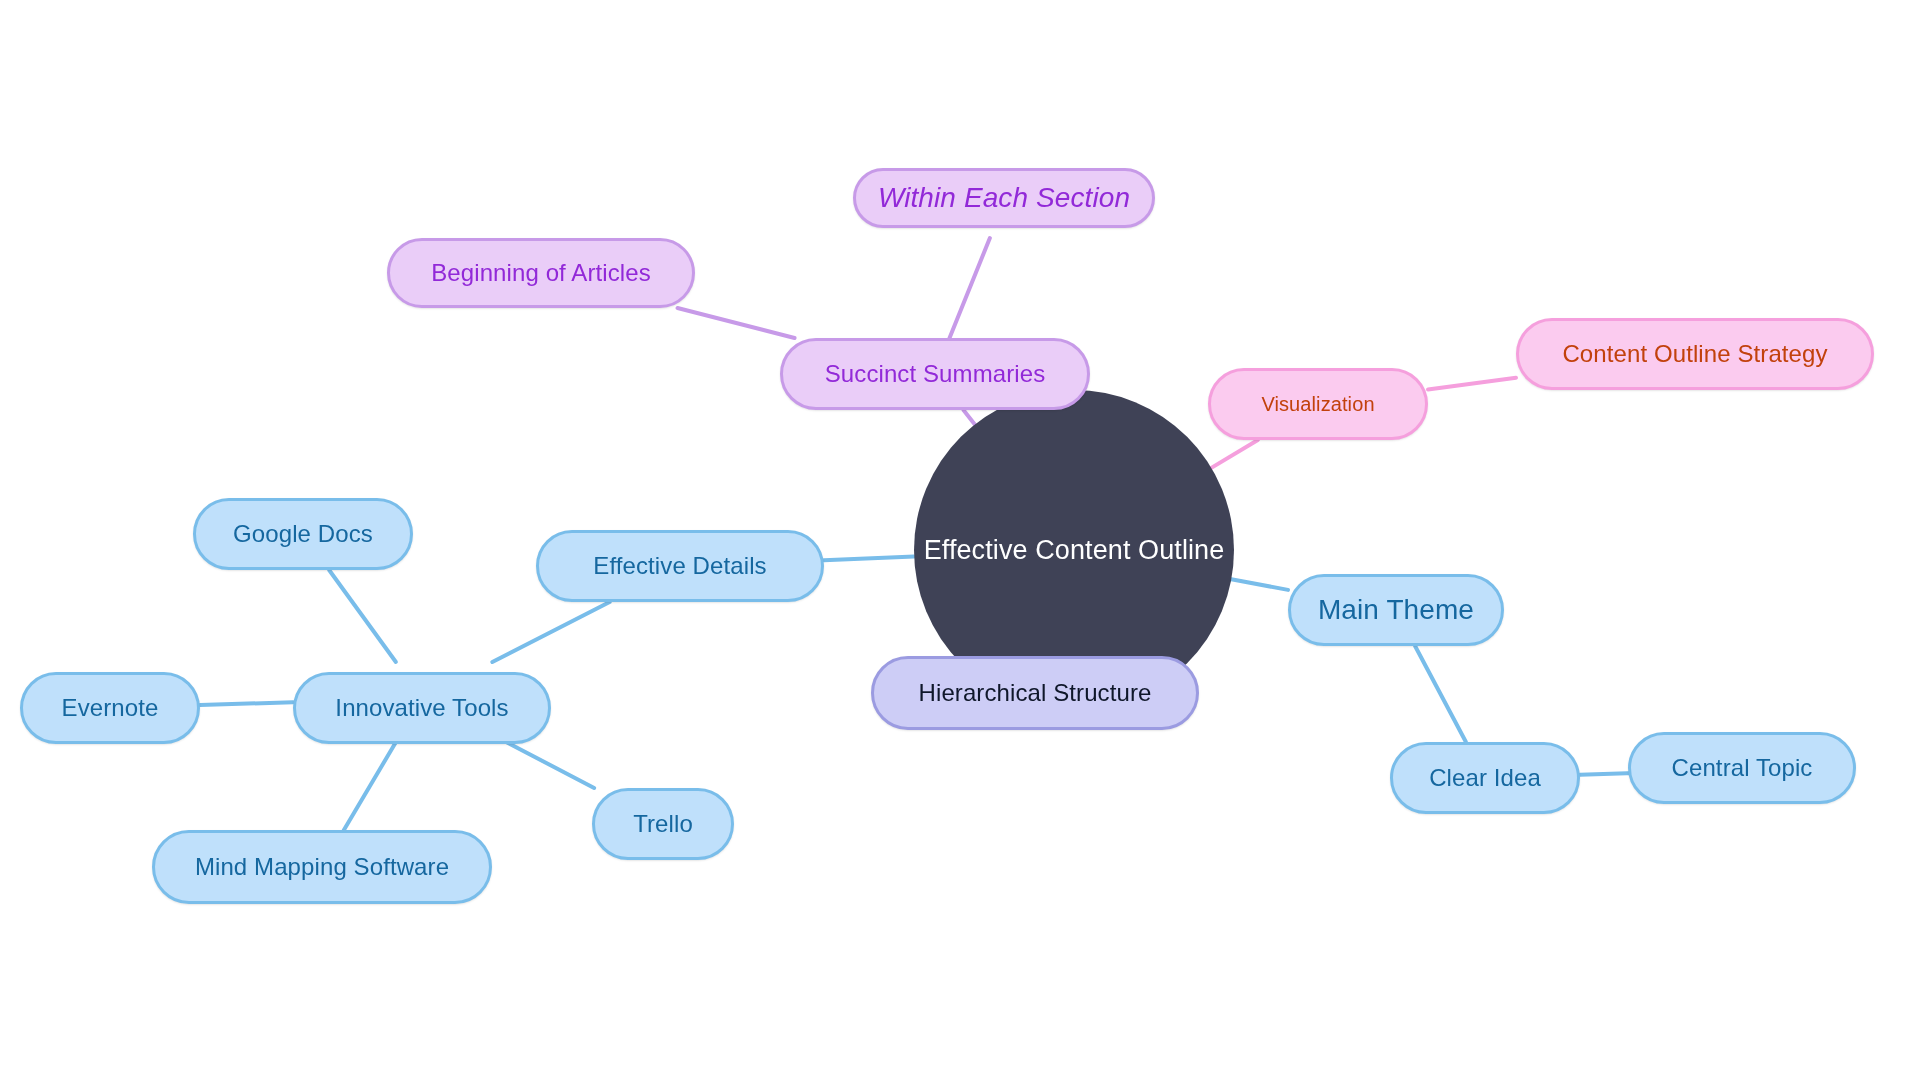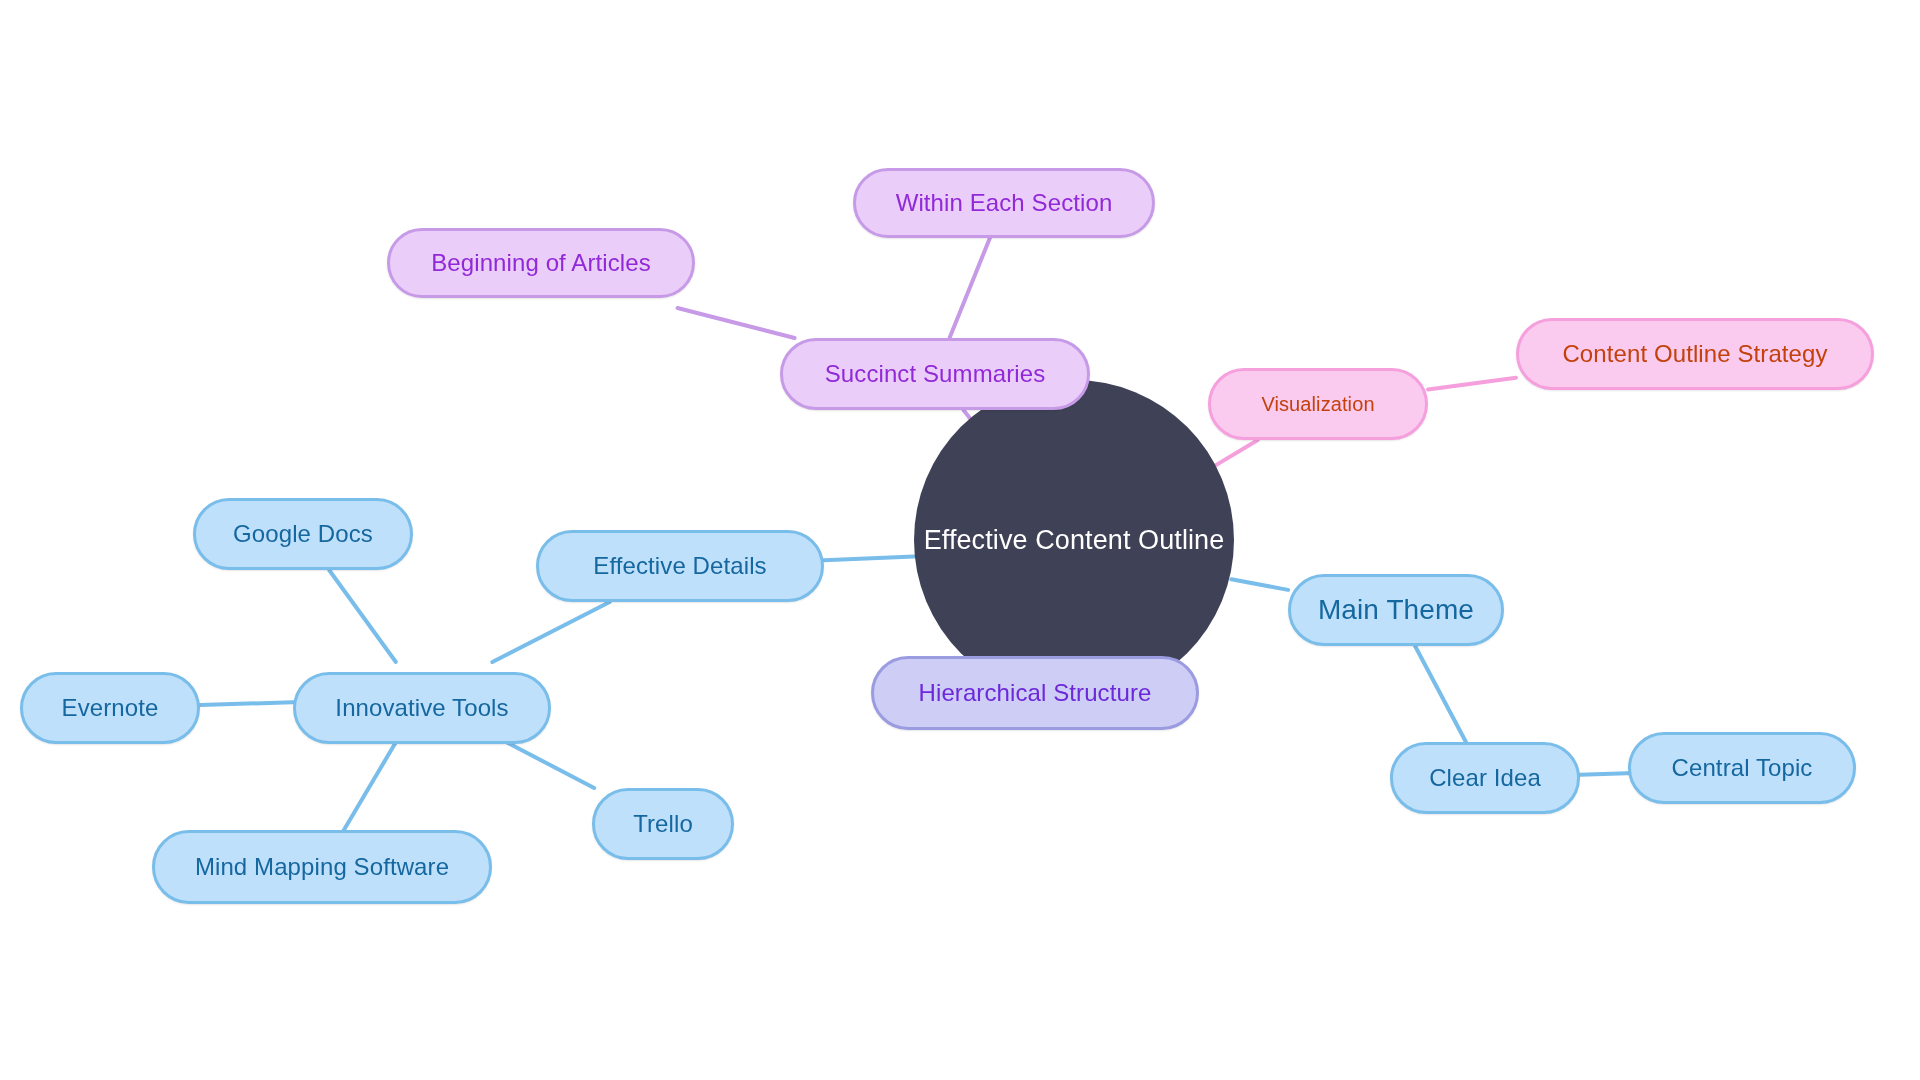--- a/index.html
+++ b/index.html
@@ -65,21 +65,21 @@
   
   .c-pink {
     background: #fbcbef;
     border-color: #f59fdd;
     color: #c2410c;
   }
   
   .c-lavender {
     background: #cdcdf6;
     border-color: #9b9be1;
-    color: #6d28d9;
+    color: #0f172a;
   }
   
   .c-dark {
     background: #3f4256;
   }
 </style>
 </head>
 <body>
 
 <div id="mindmap-canvas">
@@ -94,27 +94,27 @@
       <line x1="1580" y1="774.8646864686468" x2="1674" y2="771.7623762376238" stroke="#79bdea" stroke-width="4" stroke-linecap="round"></line>
       <line x1="1031.9012150732626" y1="704.3622113980372" x2="1045.090909090909" y2="656" stroke="#9b9be1" stroke-width="4" stroke-linecap="round"></line>
       <line x1="914.1317652126634" y1="556.4921110573538" x2="824" y2="560.1522842639594" stroke="#79bdea" stroke-width="4" stroke-linecap="round"></line>
       <line x1="609.6363636363636" y1="602" x2="492.3636363636364" y2="662" stroke="#79bdea" stroke-width="4" stroke-linecap="round"></line>
       <line x1="395.8780487804878" y1="662" x2="329.1219512195122" y2="570" stroke="#79bdea" stroke-width="4" stroke-linecap="round"></line>
       <line x1="293" y1="702.1346153846154" x2="200" y2="705.1153846153846" stroke="#79bdea" stroke-width="4" stroke-linecap="round"></line>
       <line x1="400.698224852071" y1="734" x2="343.8934911242604" y2="830" stroke="#79bdea" stroke-width="4" stroke-linecap="round"></line>
       <line x1="490.85714285714283" y1="734" x2="594.1428571428571" y2="788" stroke="#79bdea" stroke-width="4" stroke-linecap="round"></line>
     </svg>
   <div id="node-layer">
-      <div class="node node-central c-dark" style="left: 914px; top: 380px; width: 320px; height: 320px; font-size: 27px;">
+      <div class="node node-central c-dark" style="left: 914px; top: 390px; width: 320px; height: 320px; font-size: 27px;">
         <span>Effective Content Outline</span>
       </div>
-      <div class="node node-round c-purple" style="left: 853px; top: 168px; width: 302px; height: 70px; font-size: 24px;">
+      <div class="node node-round c-purple" style="left: 853px; top: 168px; width: 302px; height: 60px; font-size: 28px; font-style: italic;">
         <span>Within Each Section</span>
       </div>
-      <div class="node node-round c-purple" style="left: 387px; top: 228px; width: 308px; height: 70px; font-size: 24px;">
+      <div class="node node-round c-purple" style="left: 387px; top: 238px; width: 308px; height: 70px; font-size: 24px;">
         <span>Beginning of Articles</span>
       </div>
       <div class="node node-round c-purple" style="left: 780px; top: 338px; width: 310px; height: 72px; font-size: 24px;">
         <span>Succinct Summaries</span>
       </div>
       <div class="node node-round c-pink" style="left: 1208px; top: 368px; width: 220px; height: 72px; font-size: 20px;">
         <span>Visualization</span>
       </div>
       <div class="node node-round c-pink" style="left: 1516px; top: 318px; width: 358px; height: 72px; font-size: 24px;">
         <span>Content Outline Strategy</span>

